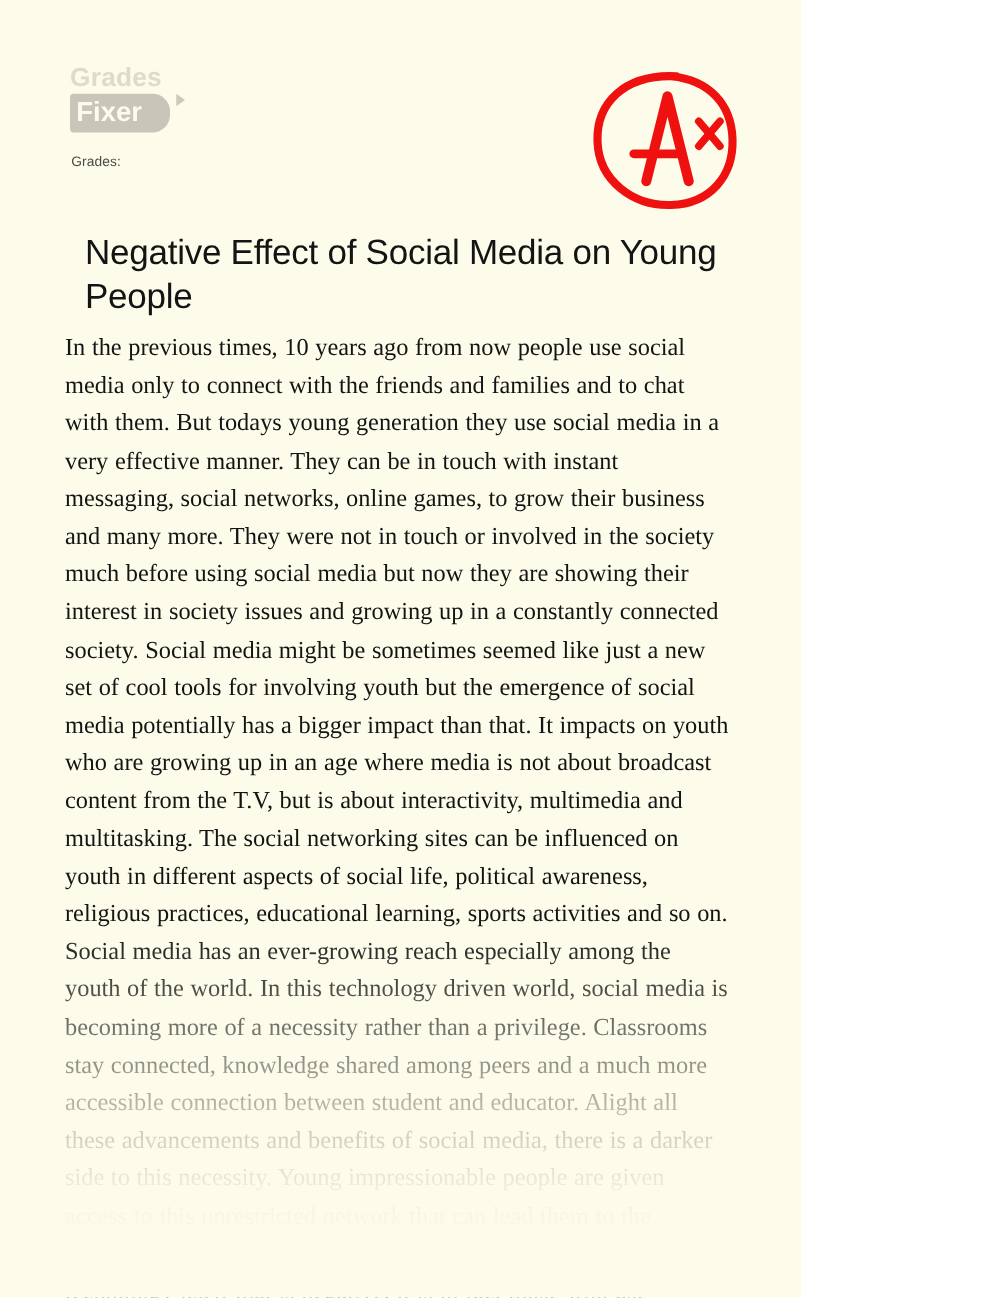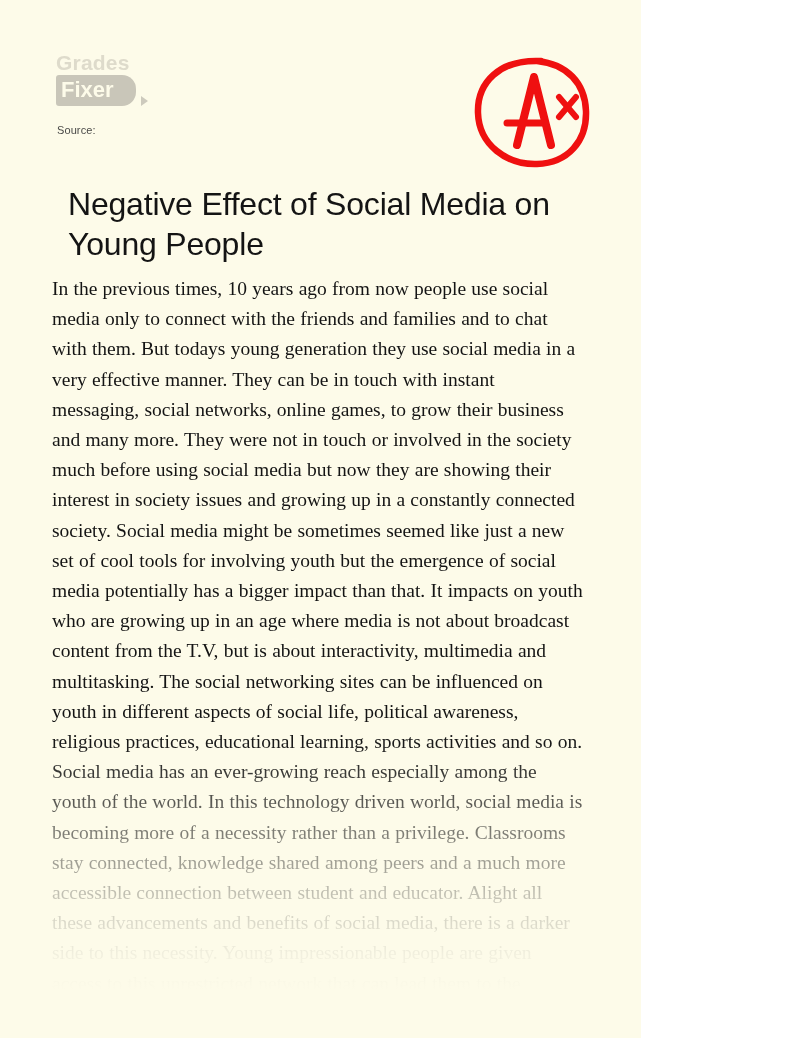--- a/index.html
+++ b/index.html
@@ -37,21 +37,21 @@
     font-weight: bold;
     font-size: 21px;
     letter-spacing: .2px;
     color: #dedbcb;
     line-height: 1;
     margin-bottom: 2px;
   }
   .logo-bottom-wrap {
     position: relative;
     display: flex;
-    align-items: flex-end;
+    align-items: flex-start;
   }
   .logo-tag {
     position: relative;
     background: #c9c6b9;
     color: #fdfbe9;
     font-family: "Liberation Sans", sans-serif;
     font-weight: bold;
     font-size: 22px;
     line-height: 1;
     padding: 4px 22px 5px 5px;
@@ -83,21 +83,21 @@
   .grade-badge svg { display: block; width: 100%; height: 100%; }
 
   
   .article {
     position: absolute;
     left: 0; right: 0;
     top: 168px;
   }
   .essay-title {
     font-family: "Liberation Sans", sans-serif;
-    font-size: 32px;
+    font-size: 28px;
     font-weight: normal;
     color: #141414;
     margin: 0 0 10px 0;
     padding: 16px 40px 0 68px;
     line-height: 1.25;
     letter-spacing: -.2px;
   }
   .essay-body {
     margin: 0;
     padding: 0 56px 0 52px;
@@ -133,21 +133,21 @@
   <div class="header">
 
     <div class="logo">
       <div class="logo-top">Grades</div>
       <div class="logo-bottom-wrap">
         <span class="logo-tag">Fixer</span>
         <span class="logo-arrow"></span>
       </div>
     </div>
 
-    <div class="source-label">Source:</div>
+    <div class="source-label">Grades:</div>
 
     <div class="grade-badge">
       <svg viewBox="0 0 122 118" xmlns="http://www.w3.org/2000/svg" aria-hidden="true">
         <g fill="none" stroke="#ef1010" stroke-linecap="round" stroke-linejoin="round">
           <path d="M70 8 C 28 6, 6 30, 7 60 C 8 92, 36 112, 66 111 C 97 110, 116 88, 115 58 C 114 30, 96 11, 66 8" stroke-width="6.5"></path>
           <path d="M46 92 L63 24 L80 92" stroke-width="8" fill="none"></path>
           <path d="M36 70 L74 70" stroke-width="7"></path>
           <path d="M88 44 L105 64" stroke-width="6"></path>
           <path d="M105 44 L88 64" stroke-width="6"></path>
         </g>

